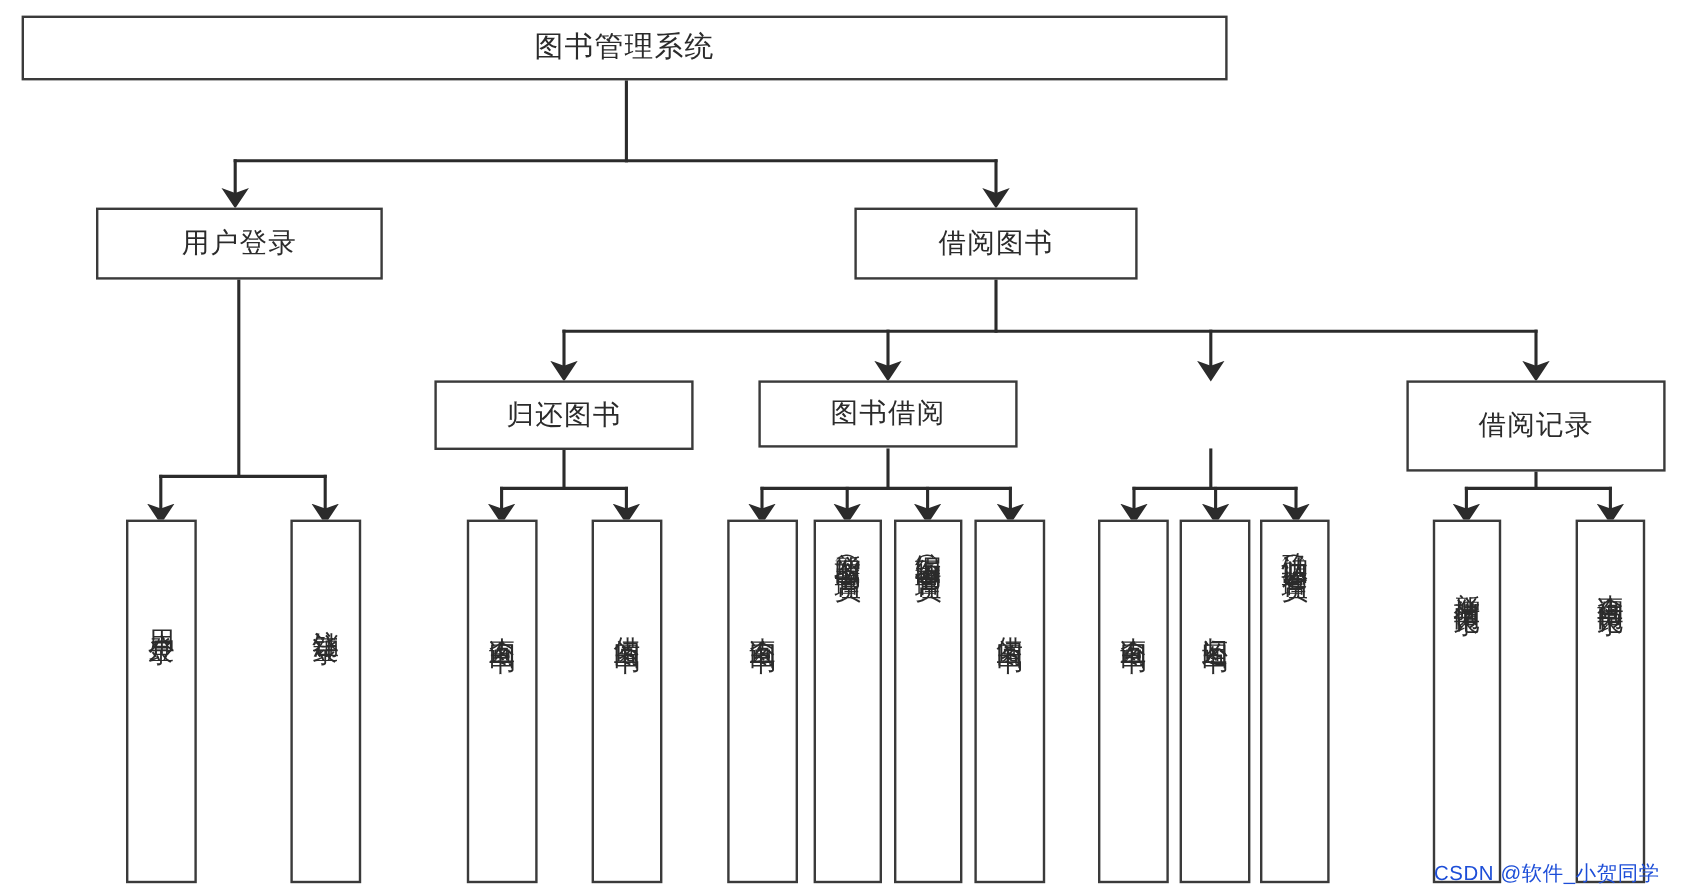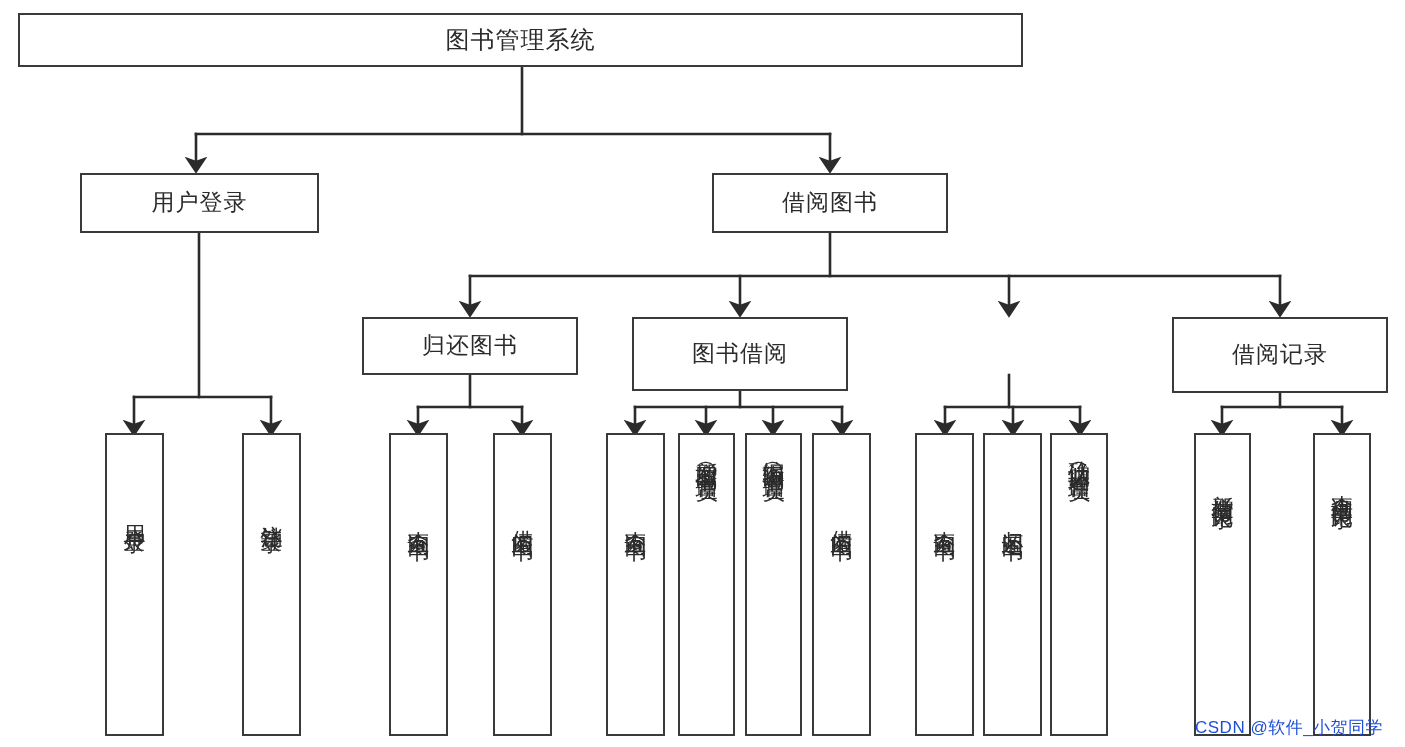--- a/index.html
+++ b/index.html
@@ -132,21 +132,21 @@
   <div class="node horiz" style="left:80px; top:173px; width:239px; height:60px;">
     <span class="label">用户登录</span>
   </div>
   <div class="node horiz" style="left:712px; top:173px; width:236px; height:60px;">
     <span class="label">借阅图书</span>
   </div>
 
   <div class="node horiz" style="left:362px; top:317px; width:216px; height:58px;">
     <span class="label">归还图书</span>
   </div>
-  <div class="node horiz" style="left:632px; top:317px; width:216px; height:74px;">
+  <div class="node horiz" style="left:632px; top:317px; width:216px; height:56px;">
     <span class="label">图书借阅</span>
   </div>
   <div class="node horiz" style="left:1172px; top:317px; width:216px; height:76px;">
     <span class="label">借阅记录</span>
   </div>
 
   <div class="node vert" style="left:105px; top:433px; width:59px; height:303px; padding-top:72px;">
     <span class="label">用户登录</span>
   </div>
   <div class="node vert" style="left:242px; top:433px; width:59px; height:303px; padding-top:72px;">

